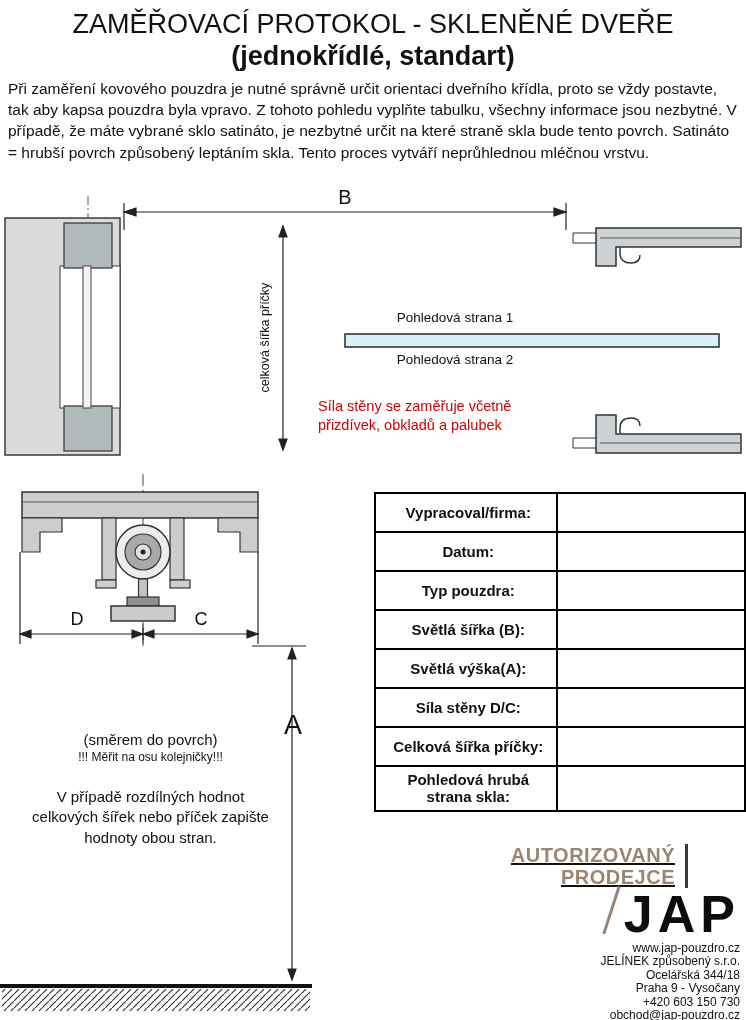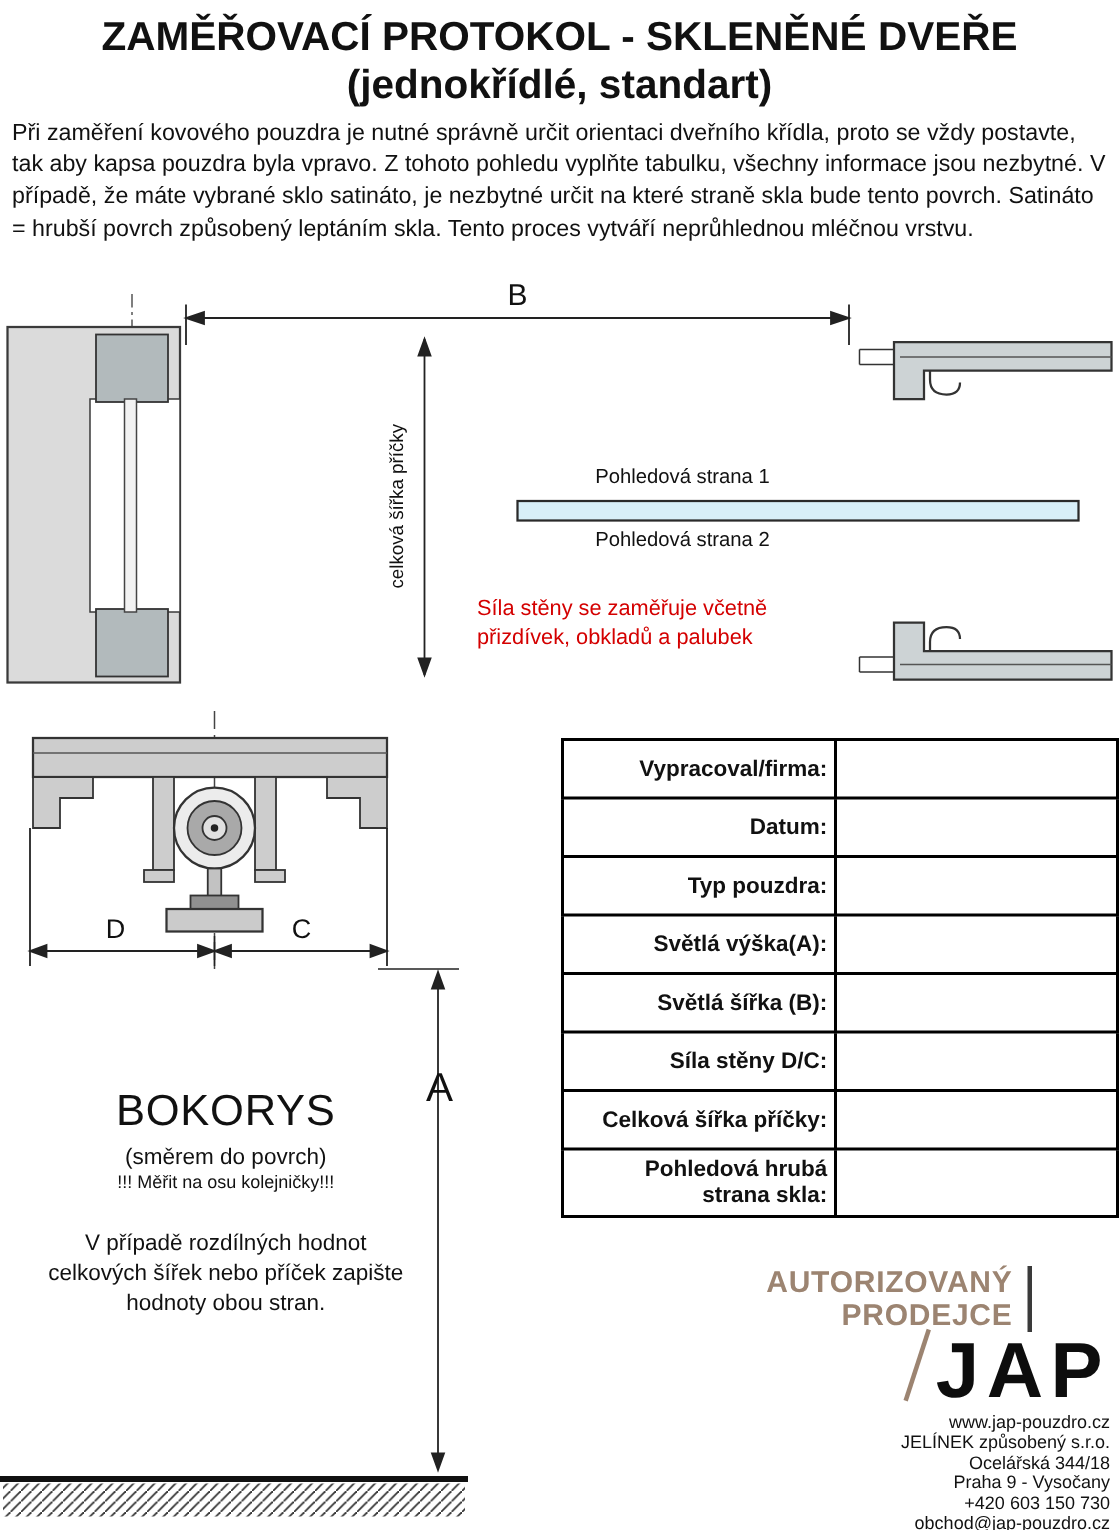--- a/index.html
+++ b/index.html
@@ -1,20 +1,20 @@
 <!DOCTYPE html>
 <html><head>
 <meta charset="utf-8">
 <style>
   html,body{margin:0;padding:0;background:#9a9a9a;}
   .page{position:relative;width:746px;height:1020px;margin:0 auto;background:#ffffff;
         font-family:"Liberation Sans",sans-serif;color:#111;overflow:hidden;}
   .abs{position:absolute;}
 
-  .title-line1{top:8px;left:0;width:746px;text-align:center;font-size:27px;font-weight:bold;line-height:1.2;}
+  .title-line1{top:8px;left:0;width:746px;text-align:center;font-size:27px;font-weight:normal;line-height:1.2;}
   .title-line2{top:40px;left:0;width:746px;text-align:center;font-size:27px;font-weight:bold;line-height:1.2;}
 
   .intro{top:78px;left:8px;width:731px;font-size:15.5px;line-height:1.37;text-align:left;}
 
   svg.artwork{position:absolute;top:0;left:0;pointer-events:none;}
 
   .dim-b{top:186px;left:330px;width:30px;text-align:center;font-size:20px;}
   .vlabel{left:190px;top:330px;width:150px;height:15px;line-height:15px;text-align:center;
           font-size:12.5px;transform:rotate(-90deg);}
   .glass1{top:310px;left:355px;width:200px;text-align:center;font-size:13.5px;}
@@ -25,27 +25,27 @@
   .dim-c{top:609px;left:186px;width:30px;text-align:center;font-size:18px;}
   .dim-a{top:710px;left:276px;width:34px;text-align:center;font-size:27px;}
 
   .bokorys{top:726px;left:8px;width:285px;text-align:center;}
   .bokorys-title{font-size:29px;letter-spacing:0.5px;line-height:1.1;}
   .bokorys-sub{font-size:15px;margin-top:4px;line-height:1.3;}
   .bokorys-note1{font-size:12px;line-height:1.3;}
   .bokorys-note2{font-size:15px;line-height:1.35;margin:22px auto 0 auto;width:256px;}
 
   table.form{position:absolute;left:374px;top:492px;border-collapse:collapse;table-layout:fixed;}
-  table.form th{border:2px solid #000;width:168px;text-align:right;vertical-align:middle;
+  table.form th{border:2px solid #000;width:168px;text-align:center;vertical-align:middle;
                 font-size:15px;font-weight:bold;padding:4px 4px 4px 9px;height:29px;line-height:1.15;}
   table.form td{border:2px solid #000;width:191px;height:29px;}
 
   .footer{position:absolute;right:6px;top:844px;width:330px;display:flex;flex-direction:column;align-items:flex-end;}
   .auth-row{display:flex;align-items:center;margin-right:52px;}
-  .auth-text{text-align:right;}
+  .auth-text{text-align:right;text-decoration:underline;}
   .auth-line{font-size:20px;font-weight:bold;letter-spacing:0.5px;line-height:1.12;color:#9c8471;}
   .auth-bar{width:3px;height:44px;background:#3a3a3a;margin-left:10px;}
   .jap{position:relative;font-size:52px;font-weight:bold;letter-spacing:5px;line-height:0.9;
        color:#0d0d0d;padding-left:22px;margin-top:2px;}
   .jap-slash{position:absolute;left:8px;bottom:3px;width:2.5px;height:50px;background:#9c8471;transform:rotate(18deg);}
   .contact{margin-top:4px;font-size:12px;line-height:1.13;text-align:right;color:#111;}
 </style>
 </head>
 <body>
 
@@ -162,46 +162,45 @@
   <div class="abs rednote">
     <div>Síla stěny se zaměřuje včetně</div>
     <div>přizdívek, obkladů a palubek</div>
   </div>
 
   <div class="abs dim-d">D</div>
   <div class="abs dim-c">C</div>
   <div class="abs dim-a">A</div>
 
   <div class="abs bokorys">
-    <div class="bokorys-title">BOKORYS</div>
     <div class="bokorys-sub">(směrem do povrch)</div>
     <div class="bokorys-note1">!!! Měřit na osu kolejničky!!!</div>
     <div class="bokorys-note2">V případě rozdílných hodnot celkových šířek nebo příček zapište hodnoty obou stran.</div>
   </div>
 
   <table class="form">
     <tbody>
       <tr>
         <th>Vypracoval/firma:</th>
         <td></td>
       </tr>
       <tr>
         <th>Datum:</th>
         <td></td>
       </tr>
       <tr>
         <th>Typ pouzdra:</th>
         <td></td>
       </tr>
       <tr>
+        <th>Světlá šířka (B):</th>
+        <td></td>
+      </tr>
+      <tr>
         <th>Světlá výška(A):</th>
-        <td></td>
-      </tr>
-      <tr>
-        <th>Světlá šířka (B):</th>
         <td></td>
       </tr>
       <tr>
         <th>Síla stěny D/C:</th>
         <td></td>
       </tr>
       <tr>
         <th>Celková šířka příčky:</th>
         <td></td>
       </tr>

